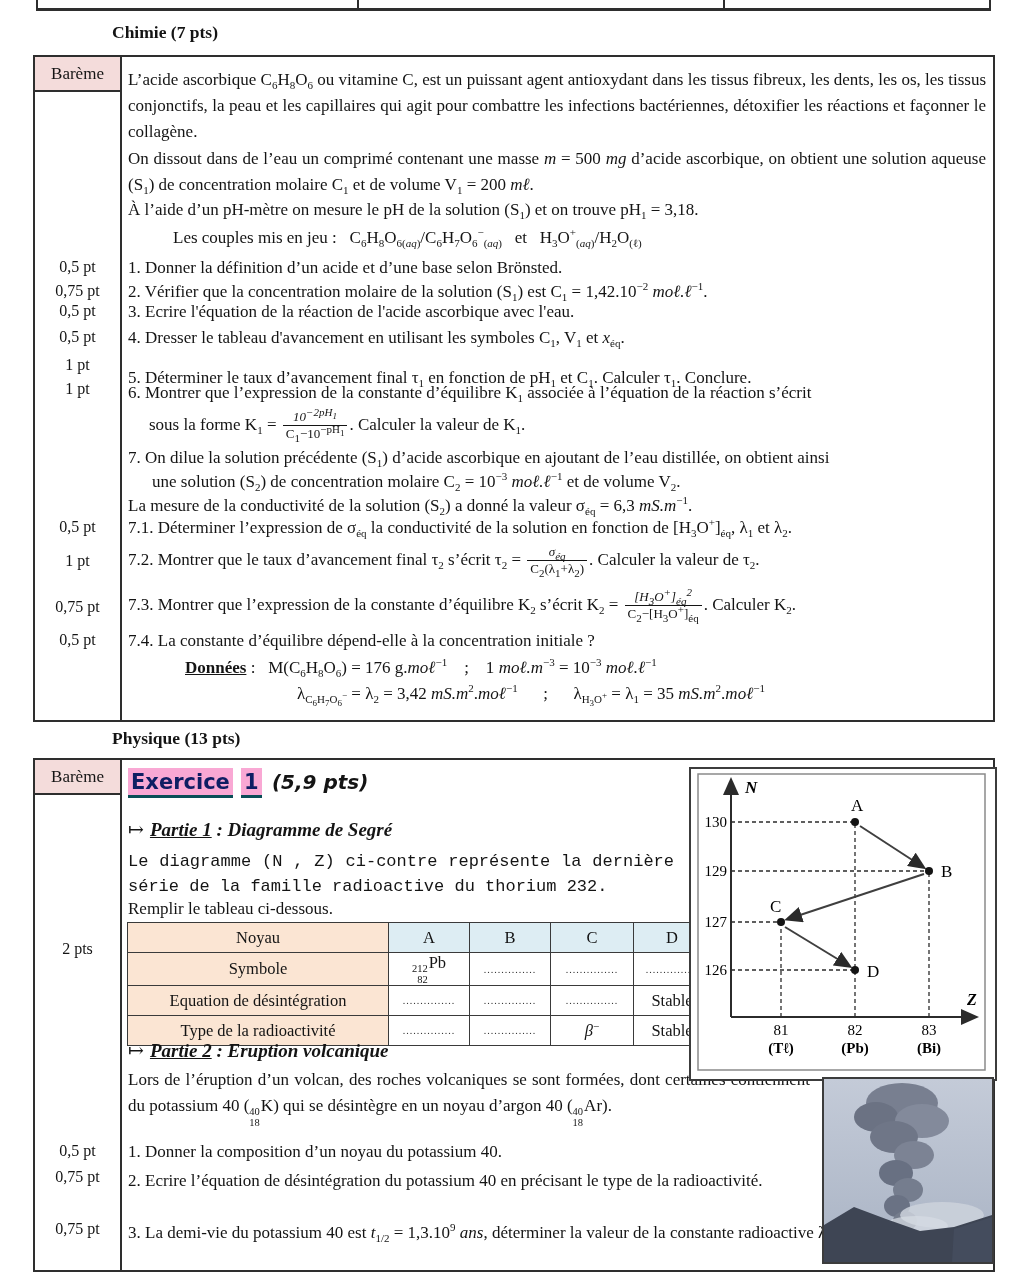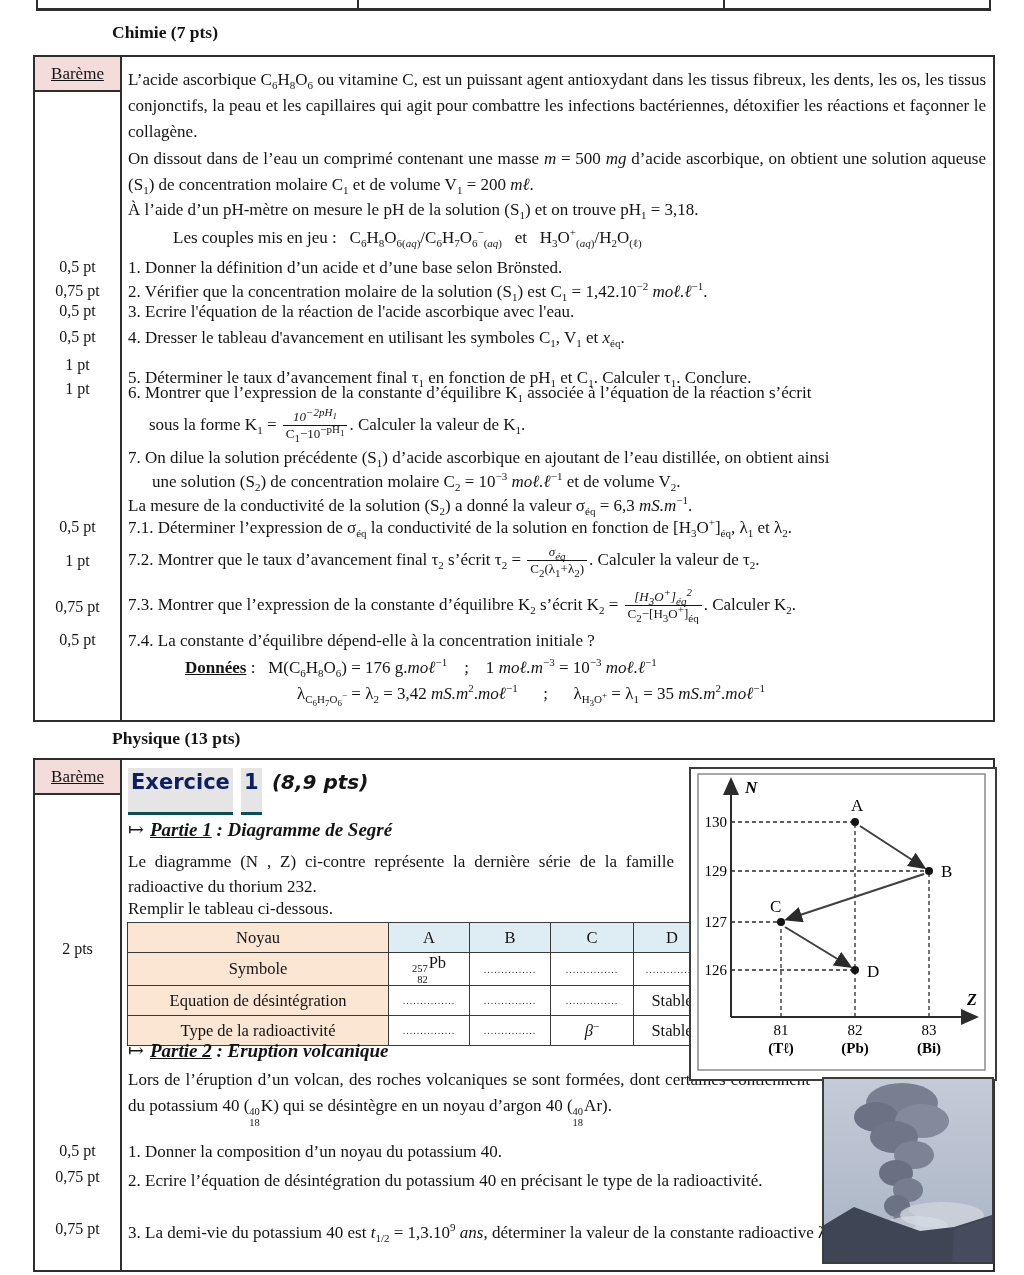--- a/index.html
+++ b/index.html
@@ -5,35 +5,35 @@
   html,body{margin:0;padding:0;background:#fff;}
   .page{position:relative;width:1024px;height:1275px;background:#fff;overflow:hidden;
         font-family:"Liberation Serif","DejaVu Serif",serif;color:#141414;font-size:17px;}
   .line{position:absolute;white-space:nowrap;}
   .hline{position:absolute;background:#2e2e2e;height:2.5px;}
   .vline{position:absolute;background:#2e2e2e;width:2px;}
   .section-heading{position:absolute;font-weight:bold;font-size:17.5px;}
   .exam-table{position:absolute;border:2px solid #2e2e2e;background:#fff;}
   .bareme-divider{position:absolute;left:85px;top:0;bottom:0;width:2px;background:#2e2e2e;}
   .bareme-head{position:absolute;left:0;top:0;width:85px;height:33px;line-height:33px;
-               text-align:center;background:#f4dcdb;border-bottom:2px solid #2e2e2e;font-size:17px;text-decoration:underline;}
+               text-align:center;background:#f4dcdb;border-bottom:2px solid #2e2e2e;font-size:17px;}
   .pt{position:absolute;left:0;width:85px;text-align:center;font-size:16px;white-space:nowrap;}
   .c{position:absolute;left:93px;}
   .just{text-align:justify;line-height:26px;}
   sub{font-size:11px;line-height:0;}
   sup{font-size:11px;line-height:0;}
   sub sub, sub sup, sup sub, sup sup{font-size:9px;}
   .frac{display:inline-block;vertical-align:middle;text-align:center;font-size:13px;line-height:1.25;margin:0 2px;}
   .frac .num{display:block;border-bottom:1px solid #141414;padding:0 3px;font-style:italic;}
   .frac .den{display:block;padding:0 3px;}
   .nuc{display:inline-flex;flex-direction:column;font-size:10.5px;line-height:1.05;
        vertical-align:-4px;text-align:right;margin-right:1px;}
   .ex-line{position:absolute;left:93px;top:10px;white-space:nowrap;}
-  .hl{background:#e5e5e5;color:#0e1e63;font-weight:bold;font-family:"DejaVu Sans",sans-serif;
-      font-size:21px;padding:2px 3px 18px 3px;border-bottom:3px solid #0a4e57;}
+  .hl{background:#f9a8d4;color:#0e1e63;font-weight:bold;font-family:"DejaVu Sans",sans-serif;
+      font-size:21px;padding:2px 3px 1px 3px;border-bottom:3px solid #0a4e57;}
   .ex-pts{font-family:"DejaVu Sans",sans-serif;font-weight:bold;font-style:italic;font-size:20px;margin-left:6px;}
   .partie{position:absolute;left:93px;font-style:italic;font-weight:bold;font-size:19px;white-space:nowrap;}
   .partie .arrow{font-style:normal;font-weight:normal;margin-right:6px;}
   .noyau-table{position:absolute;border-collapse:collapse;font-size:16.5px;}
   .noyau-table td{border:1.8px solid #3a3a3a;text-align:center;height:29px;padding:0 4px;background:#fff;}
   .noyau-table td.lab{background:#fbe5d3;width:252px;}
   .noyau-table tr:first-child td.lab{background:#fbe5d3;}
   .noyau-table td.hd{background:#ddedf3;}
   .noyau-table td.ca{width:72px;} .noyau-table td.cb{width:72px;}
   .noyau-table td.cc{width:74px;} .noyau-table td.cd{width:68px;}
@@ -101,42 +101,42 @@
     <div class="bareme-head">Barème</div>
 
     <span class="pt" style="top:180px;">2 pts</span>
     <span class="pt" style="top:382px;">0,5 pt</span>
     <span class="pt" style="top:408px;">0,75 pt</span>
     <span class="pt" style="top:460px;">0,75 pt</span>
 
     <div class="ex-line">
       <span class="hl">Exercice</span>
       <span class="hl" style="margin-left:4px;">1</span>
-      <span class="ex-pts">(8,9 pts)</span>
+      <span class="ex-pts">(5,9 pts)</span>
     </div>
 
     <div class="partie" style="top:58px;">
       <span class="arrow">↦</span><span><u>Partie 1</u> : Diagramme de Segré</span>
     </div>
-    <div class="c just" style="top:89px;width:546px;line-height:25px;">Le diagramme (N , Z) ci-contre représente la dernière série de la famille radioactive du thorium 232.</div>
+    <div class="c just" style="top:89px;width:546px;line-height:25px;font-family:Liberation Mono, monospace;">Le diagramme (N , Z) ci-contre représente la dernière série de la famille radioactive du thorium 232.</div>
     <div class="line c" style="top:139px;">Remplir le tableau ci-dessous.</div>
 
     <table class="noyau-table" style="left:92px;top:162px;">
       <tbody>
           <tr>
         <td class="lab">Noyau</td>
         <td class="hd ca">A</td>
         <td class="hd cb">B</td>
         <td class="hd cc">C</td>
         <td class="hd cd">D</td>
       </tr>
       <tr>
         <td class="lab">Symbole</td>
         <td class="ca"><span class="nuc">
-                <span>257</span>
+                <span>212</span>
                 <span>82</span>
               </span>Pb</td>
         <td class="cb dots">...............</td>
         <td class="cc dots">...............</td>
         <td class="cd dots">...............</td>
       </tr>
       <tr>
         <td class="lab">Equation de désintégration</td>
         <td class="ca dots">...............</td>
         <td class="cb dots">...............</td>

